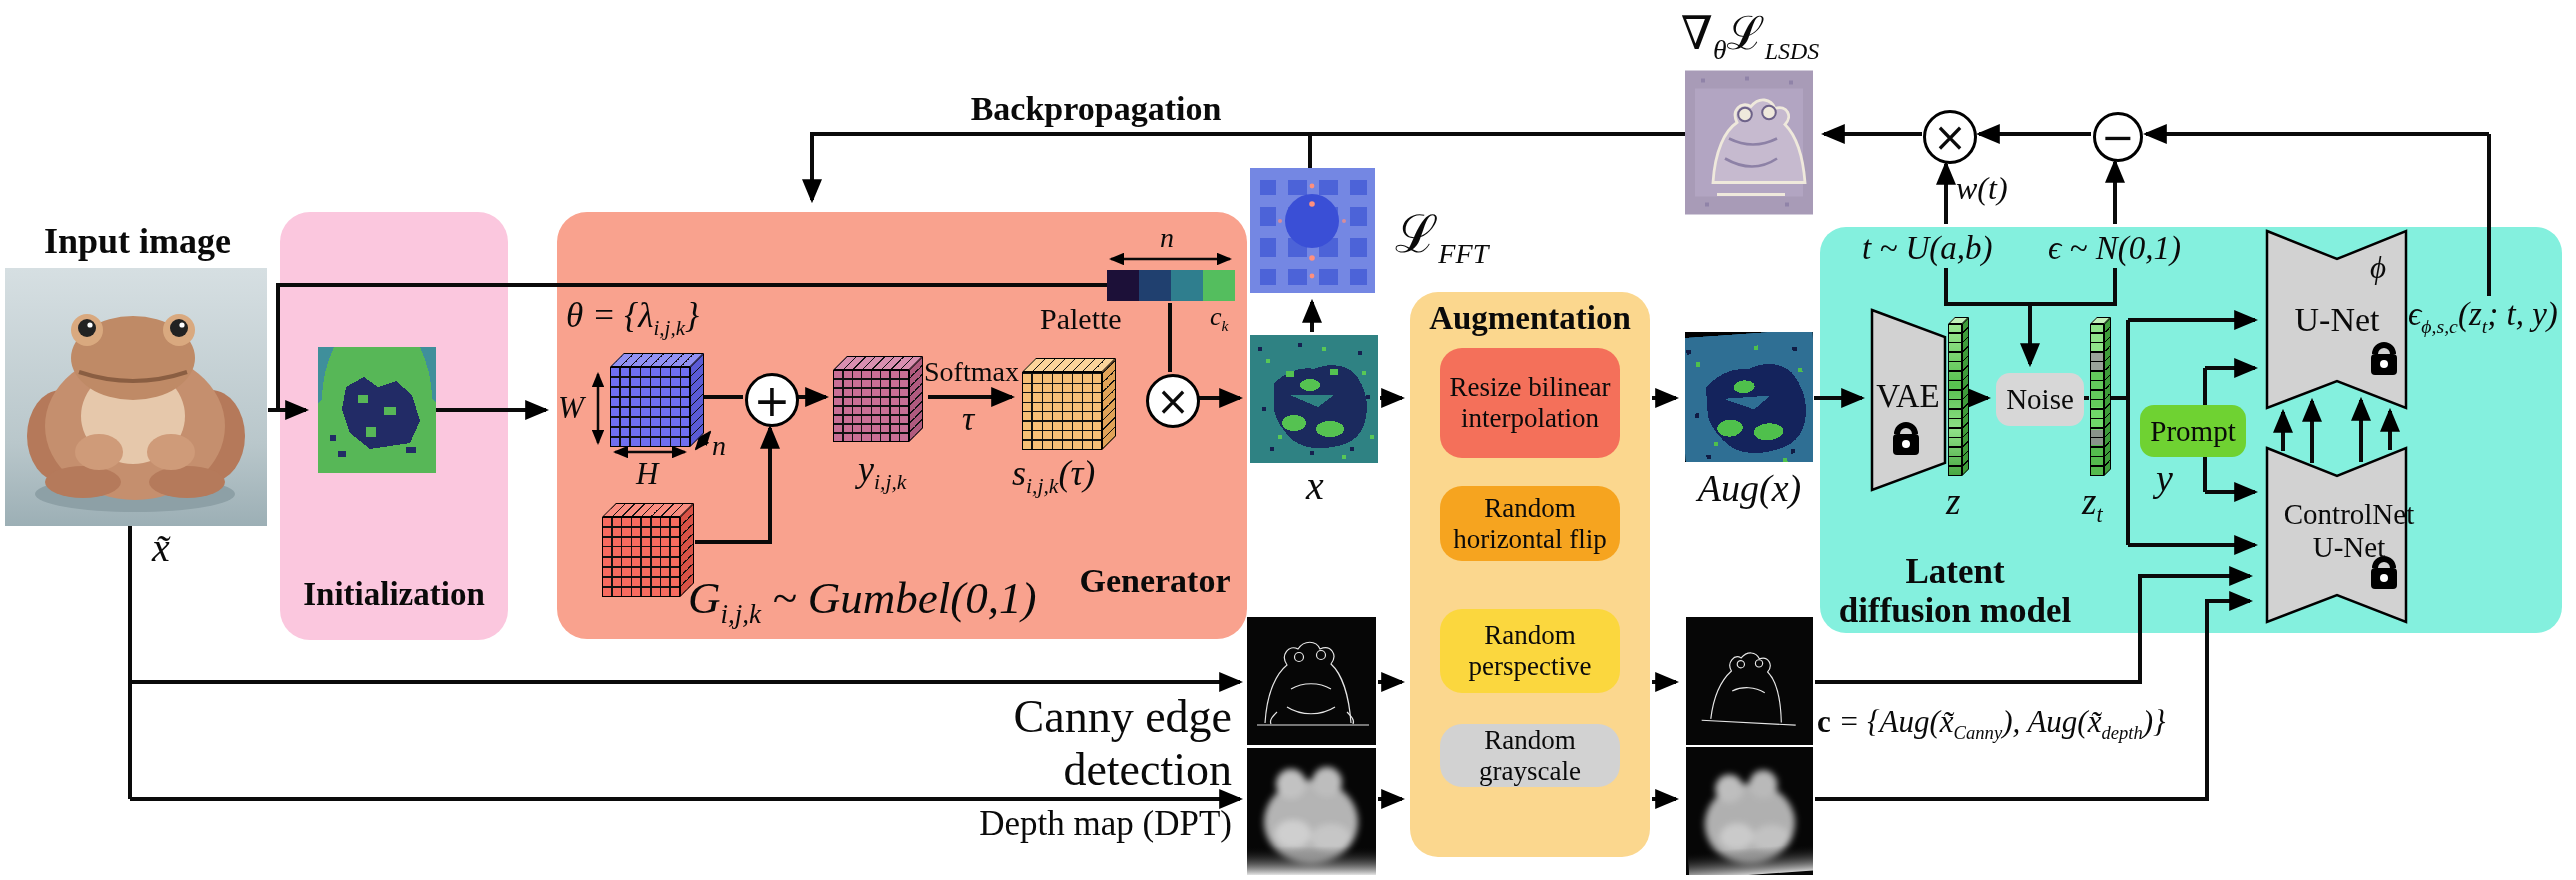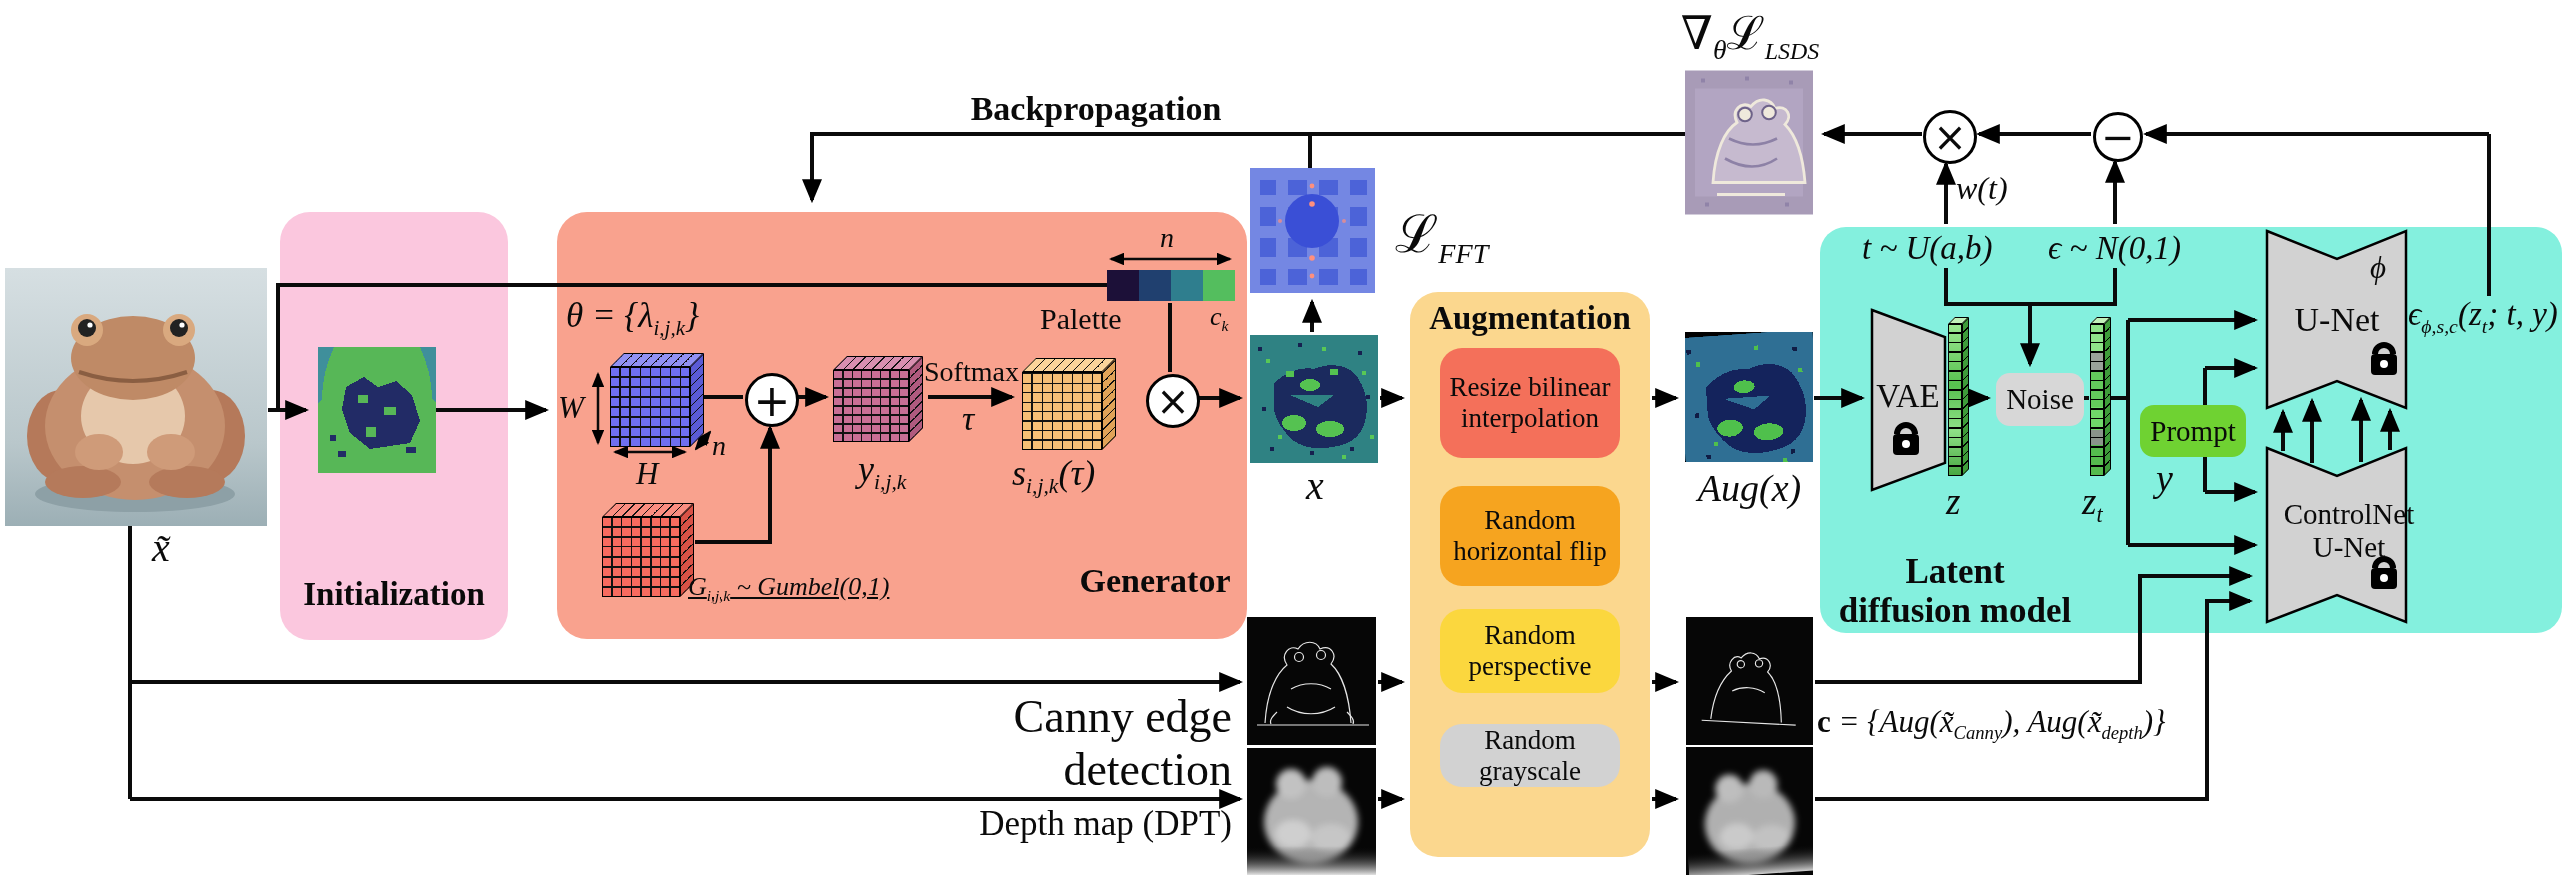--- a/index.html
+++ b/index.html
@@ -14,21 +14,21 @@
   .rt{text-align:right;}
   sub.s{font-size:.6em;font-style:italic;}
   
   .init-box{left:280px;top:212px;width:228px;height:428px;background:#FBC7DE;border-radius:30px;}
   .gen-box{left:557px;top:212px;width:690px;height:427px;background:#F9A28E;border-radius:30px;}
   .aug-box{left:1410px;top:292px;width:240px;height:565px;background:#FBD78E;border-radius:28px;}
   .ldm-box{left:1820px;top:227px;width:742px;height:406px;background:#84F0DE;border-radius:26px;}
   .aug-item{position:absolute;left:1440px;width:180px;border-radius:22px;display:flex;align-items:center;
             justify-content:center;text-align:center;font-size:27px;line-height:31px;z-index:2;padding:0 6px;box-sizing:border-box;}
   .it1{top:348px;height:110px;background:#F4705A;}
-  .it2{top:486px;height:100px;background:#F6A41F;}
+  .it2{top:486px;height:75px;background:#F6A41F;}
   .it3{top:609px;height:84px;background:#FBD73E;}
   .it4{top:724px;height:63px;background:#D2D2D2;}
   
   .opc{position:absolute;z-index:10;background:#fff;border:3.5px solid #000;border-radius:50%;
        display:flex;align-items:center;justify-content:center;font-family:"DejaVu Sans",sans-serif;}
   
   .noise-box{left:1996px;top:373px;width:88px;height:53px;background:#D7D7D7;border-radius:14px;
              display:flex;align-items:center;justify-content:center;font-size:29px;}
   .prompt-box{left:2140px;top:405px;width:106px;height:52px;background:#6FD232;border-radius:14px;
              display:flex;align-items:center;justify-content:center;font-size:29px;}
@@ -443,20 +443,21 @@
     </div>
 
   <div class="lay bold ctr" style="left:896px;top:90px;width:400px;font-size:34px;">Backpropagation</div>
 
   <div class="lay ctr" style="left:1640px;top:0px;width:220px;font-size:46px;">
     <span>∇</span><sub class="s">θ</sub><span>ℒ</span><sub class="s" style="font-size:.52em;">LSDS</sub>
   </div>
 
   <div class="lay m" style="left:1956px;top:170px;font-size:32px;">w(t)</div>
 
+  <div class="lay bold ctr" style="left:15px;top:220px;width:245px;font-size:36px;">Input image</div>
   <div class="lay m" style="left:152px;top:524px;font-size:40px;">x̃</div>
 
   <div class="lay bold ctr" style="left:280px;top:576px;width:228px;font-size:33px;">Initialization</div>
 
   <div class="lay bold ctr" style="left:1055px;top:562px;width:200px;font-size:34px;">Generator</div>
 
   <div class="lay m" style="left:566px;top:296px;font-size:35px;">
     <span>θ = {λ</span><sub class="s">i,j,k</sub><span>}</span>
   </div>
 
@@ -468,21 +469,21 @@
     <span>y</span><sub class="s">i,j,k</sub>
   </div>
 
   <div class="lay" style="left:924px;top:356px;font-size:28px;">Softmax</div>
   <div class="lay m" style="left:962px;top:400px;font-size:34px;">τ</div>
 
   <div class="lay m" style="left:1012px;top:452px;font-size:36px;">
     <span>s</span><sub class="s">i,j,k</sub><span>(τ)</span>
   </div>
 
-  <div class="lay m" style="left:688px;top:572px;font-size:26px;text-decoration:underline;">
+  <div class="lay m" style="left:688px;top:572px;font-size:45px;">
     <span>G</span><sub class="s">i,j,k</sub><span> ~ Gumbel(0,1)</span>
   </div>
 
   <div class="lay m" style="left:1160px;top:222px;font-size:28px;">n</div>
   <div class="lay" style="left:1040px;top:302px;font-size:30px;">Palette</div>
   <div class="lay m" style="left:1210px;top:302px;font-size:26px;">
     <span>c</span><sub class="s">k</sub>
   </div>
 
   <div class="lay" style="left:1395px;top:196px;font-size:52px;">

